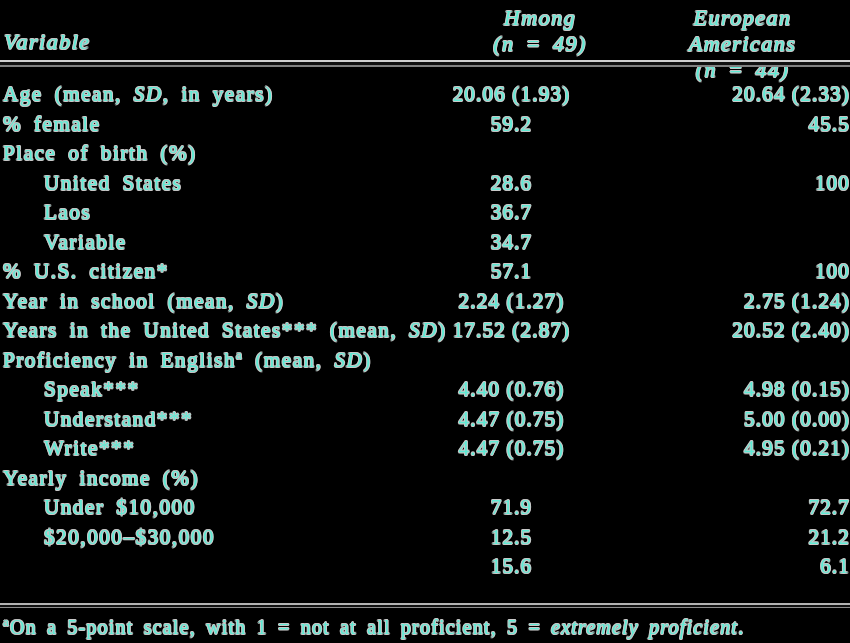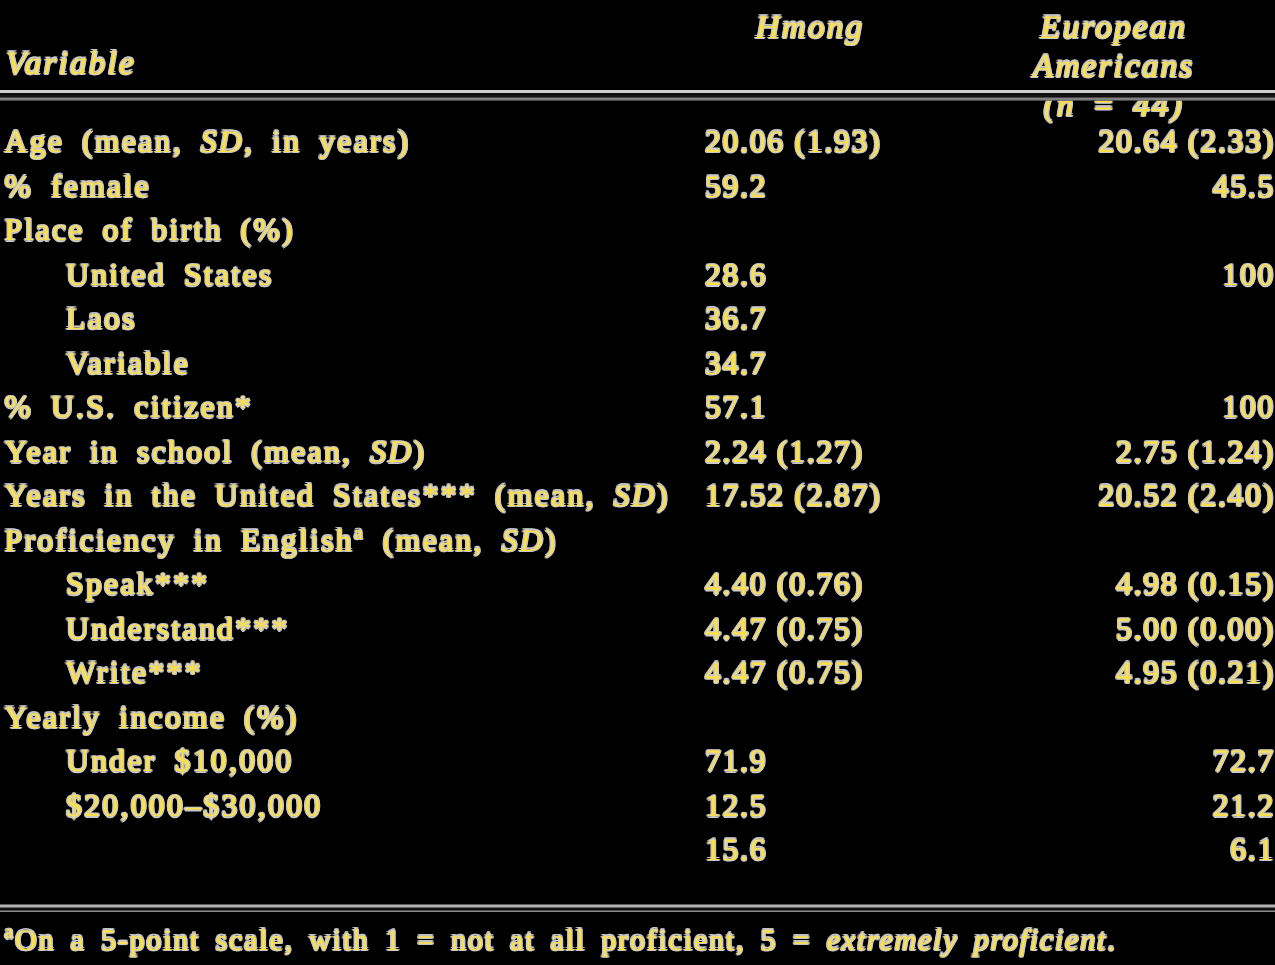--- a/index.html
+++ b/index.html
@@ -3,50 +3,51 @@
 <meta charset="utf-8">
 <style>
   html,body{margin:0;padding:0;background:#000;}
   .page{
     position:relative;width:850px;height:643px;background:#000000;
     overflow:hidden;
     font-family:"Liberation Serif","DejaVu Serif",serif;
   }
   
   .engraved{
-    color:#fde047;
+    color:#5eead4;
     text-shadow:
       1px 0 0 #c9c9c9,-1px 0 0 #c9c9c9,0 1px 0 #c9c9c9,0 -1px 0 #c9c9c9,
       .7px .7px 0 #a6a6a6,-.7px -.7px 0 #a6a6a6,.7px -.7px 0 #a6a6a6,-.7px .7px 0 #a6a6a6;
   }
   .header{position:absolute;top:0;left:0;width:850px;height:60px;font-style:italic;}
   .h-var{position:absolute;left:4px;bottom:5px;font-size:22px;letter-spacing:1.5px;}
   .h-col{position:absolute;top:5px;text-align:center;font-size:22px;line-height:26px;letter-spacing:1.5px;word-spacing:4px;}
   .h-col2{left:450px;width:180px;}
   .h-col3{left:635px;width:215px;}
   .rule{position:absolute;left:0;width:850px;box-sizing:border-box;background:#101010;}
   .rule-top{top:60px;height:7px;border-top:2px solid #cfcfcf;border-bottom:2px solid #808080;}
   .rule-bottom{top:603px;height:5px;border-top:2px solid #b3b3b3;border-bottom:1px solid #8c8c8c;}
   .tbody{position:absolute;top:80px;left:0;width:850px;}
   .row{position:relative;height:29.5px;line-height:29.5px;font-size:21px;white-space:nowrap;}
   .row .label{position:absolute;left:3px;letter-spacing:1.6px;word-spacing:5px;}
   .row.indent .label{left:44px;}
-  .row .v2{position:absolute;left:470px;width:185px;letter-spacing:1.2px;}
+  .row .v2{position:absolute;left:419px;width:185px;text-align:center;letter-spacing:1.2px;}
   .row .v3{position:absolute;left:640px;width:210px;text-align:right;letter-spacing:1.2px;}
   sup{font-size:13px;line-height:0;vertical-align:super;}
   .footnote{position:absolute;top:616px;left:3px;font-size:20px;letter-spacing:1.2px;word-spacing:4px;white-space:nowrap;}
 </style>
 </head>
 <body>
 
 <div class="page">
   <div class="header">
     <div class="h-var engraved">Variable</div>
     <div class="h-col h-col2">
       <div class="engraved">Hmong</div>
+      <div class="engraved">(n = 49)</div>
     </div>
     <div class="h-col h-col3">
       <div class="engraved">European Americans</div>
       <div class="engraved">(n = 44)</div>
     </div>
   </div>
 
   <div class="rule rule-top"></div>
 
   <div class="tbody">

